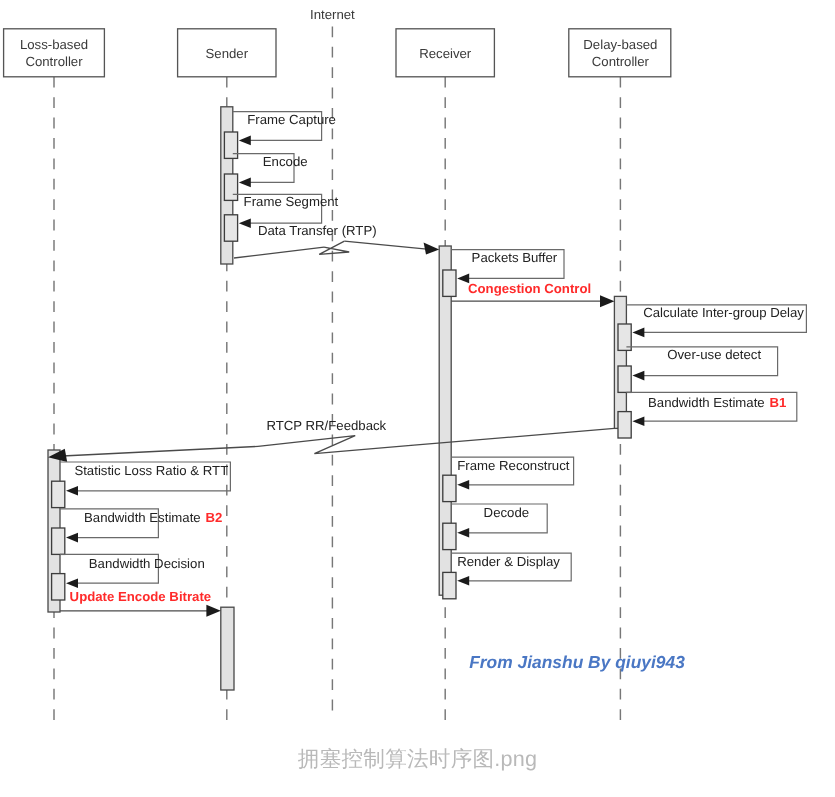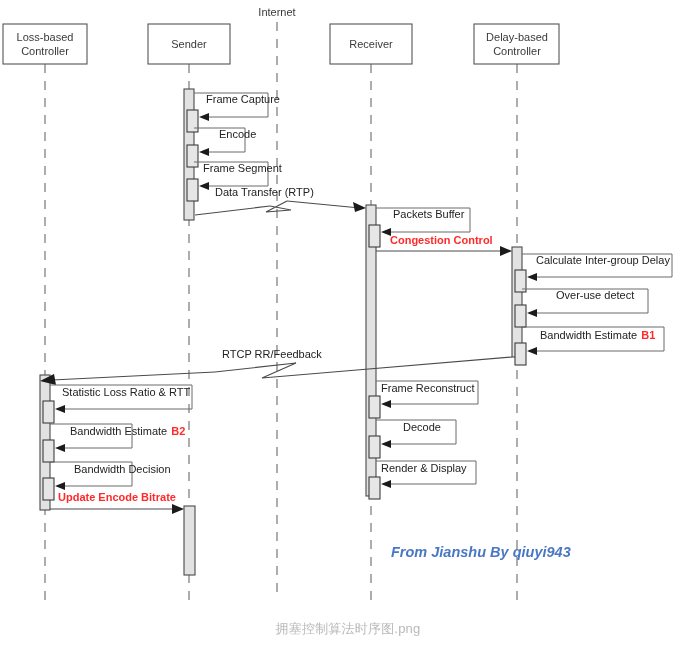--- a/index.html
+++ b/index.html
@@ -102,21 +102,21 @@
     top: 612px;
     width: 696px;
     height: 52px;
     display: flex;
     align-items: flex-start;
     justify-content: center;
     background: #ffffff;
   }
   .caption-text {
     font-family: "Liberation Sans", sans-serif;
-    font-size: 13px;
+    font-size: 18px;
     color: #b9b9b9;
     letter-spacing: 0.2px;
     padding-top: 8px;
   }
 </style>
 </head>
 <body>
 
 <div id="root">
 

